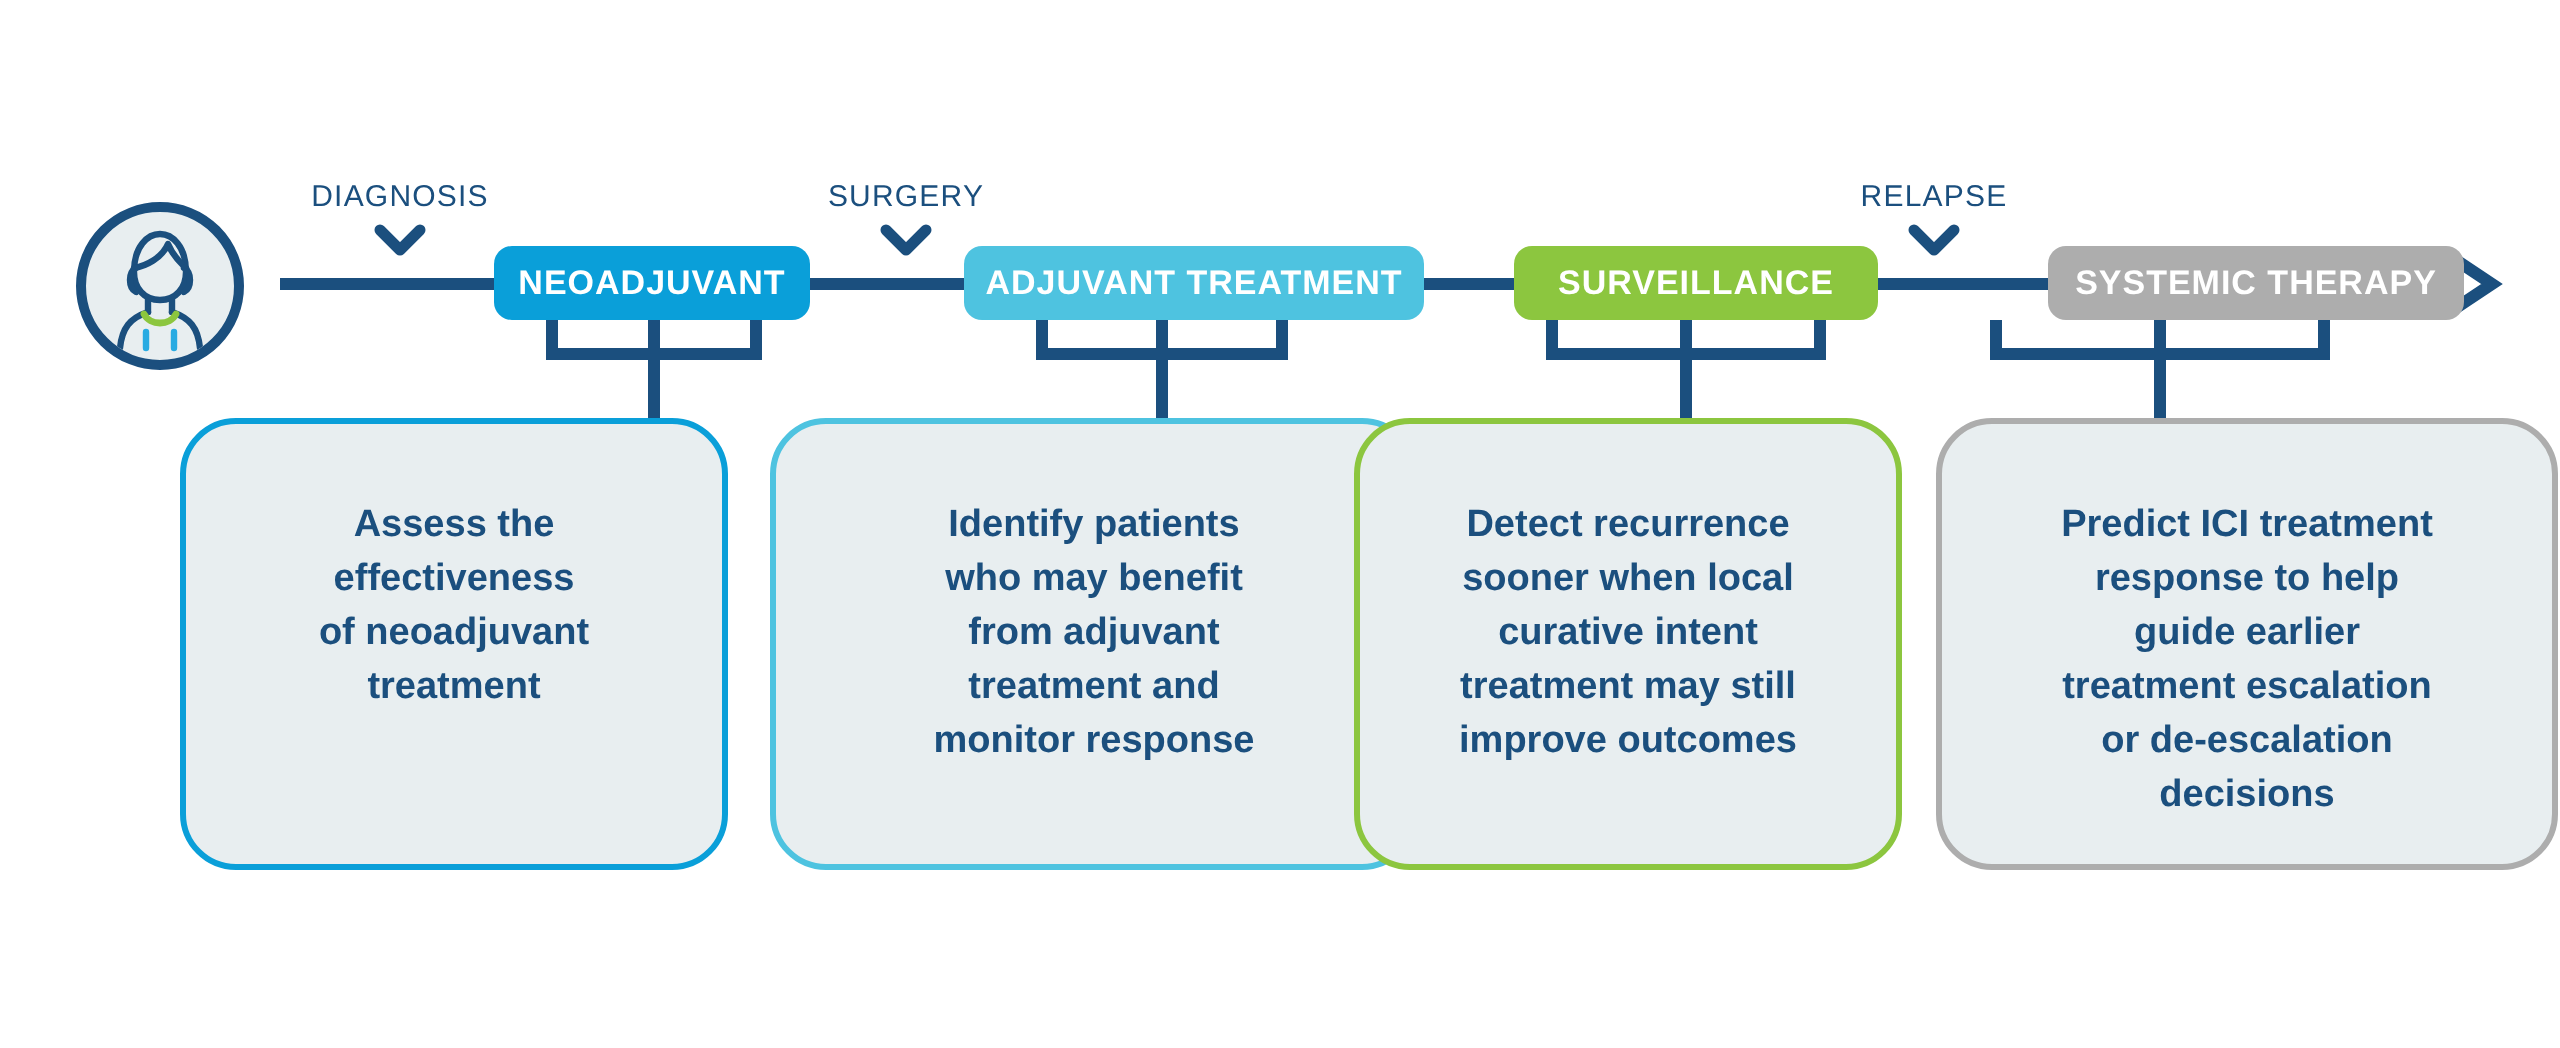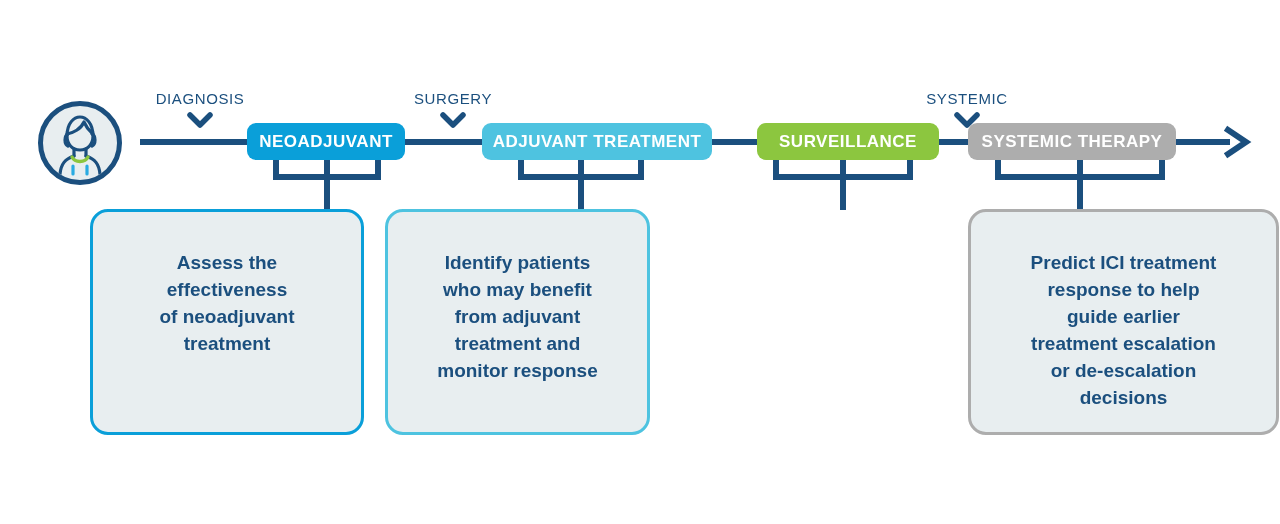--- a/index.html
+++ b/index.html
@@ -133,21 +133,21 @@
     width: 6px;
     height: 30px;
     background: #1b4f7e;
   }
 
   
   .card {
     position: absolute;
     top: 209px;
     height: 226px;
-    border-radius: 18px;
+    border-radius: 28px;
     background: #e8eef0;
     border: 3px solid #0a9fd9;
     box-sizing: border-box;
     display: flex;
     align-items: flex-start;
     justify-content: center;
     padding-top: 38px;
   }
   .card-text {
     font-size: 19px;
@@ -201,38 +201,38 @@
   <div class="era" style="left:398px; top:91px; width:110px;">
     <div class="era-label">SURGERY</div>
     <div class="era-chevron">
       <svg width="26" height="16" viewBox="0 0 26 16">
         <polyline points="3,3 13,13 23,3" fill="none" stroke="#1b4f7e" stroke-width="5.5" stroke-linecap="round" stroke-linejoin="round"></polyline>
       </svg>
     </div>
   </div>
 
   <div class="era" style="left:912px; top:91px; width:110px;">
-    <div class="era-label">SYSTEMIC</div>
+    <div class="era-label">RELAPSE</div>
     <div class="era-chevron">
       <svg width="26" height="16" viewBox="0 0 26 16">
         <polyline points="3,3 13,13 23,3" fill="none" stroke="#1b4f7e" stroke-width="5.5" stroke-linecap="round" stroke-linejoin="round"></polyline>
       </svg>
     </div>
   </div>
 
   <div class="pill" style="left:247px; width:158px; background:#0a9fd9;">
     <span>NEOADJUVANT</span>
   </div>
   <div class="pill" style="left:757px; width:182px; background:#8cc63f;">
     <span>SURVEILLANCE</span>
   </div>
   <div class="pill" style="left:482px; width:230px; background:#4ec3e0;">
     <span>ADJUVANT TREATMENT</span>
   </div>
-  <div class="pill" style="left:968px; width:208px; background:#adadad;">
+  <div class="pill" style="left:1024px; width:208px; background:#adadad;">
     <span>SYSTEMIC THERAPY</span>
   </div>
 
   <div class="bracket" style="left:273px; width:108px;">
     <div class="b-stub"></div>
     <div class="b-left"></div>
     <div class="b-right"></div>
     <div class="b-bar"></div>
     <div class="b-drop"></div>
   </div>
@@ -261,28 +261,35 @@
     <div class="b-drop"></div>
   </div>
 
   <div class="card" style="left:90px; width:274px; border-color:#0a9fd9;">
     <div class="card-text">Assess the
 effectiveness
 of neoadjuvant
 treatment</div>
   </div>
 
-  <div class="card" style="left:385px; width:265px; border-color:#4ec3e0;">
+  <div class="card" style="left:385px; width:324px; border-color:#4ec3e0;">
     <div class="card-text">Identify patients
 who may benefit
 from adjuvant
 treatment and
 monitor response</div>
   </div>
 
+  <div class="card" style="left:677px; width:274px; border-color:#8cc63f;">
+    <div class="card-text">Detect recurrence
+sooner when local
+curative intent
+treatment may still
+improve outcomes</div>
+  </div>
 
   <div class="card" style="left:968px; width:311px; border-color:#adadad;">
     <div class="card-text">Predict ICI treatment
 response to help
 guide earlier
 treatment escalation
 or de-escalation
 decisions</div>
   </div>
 

